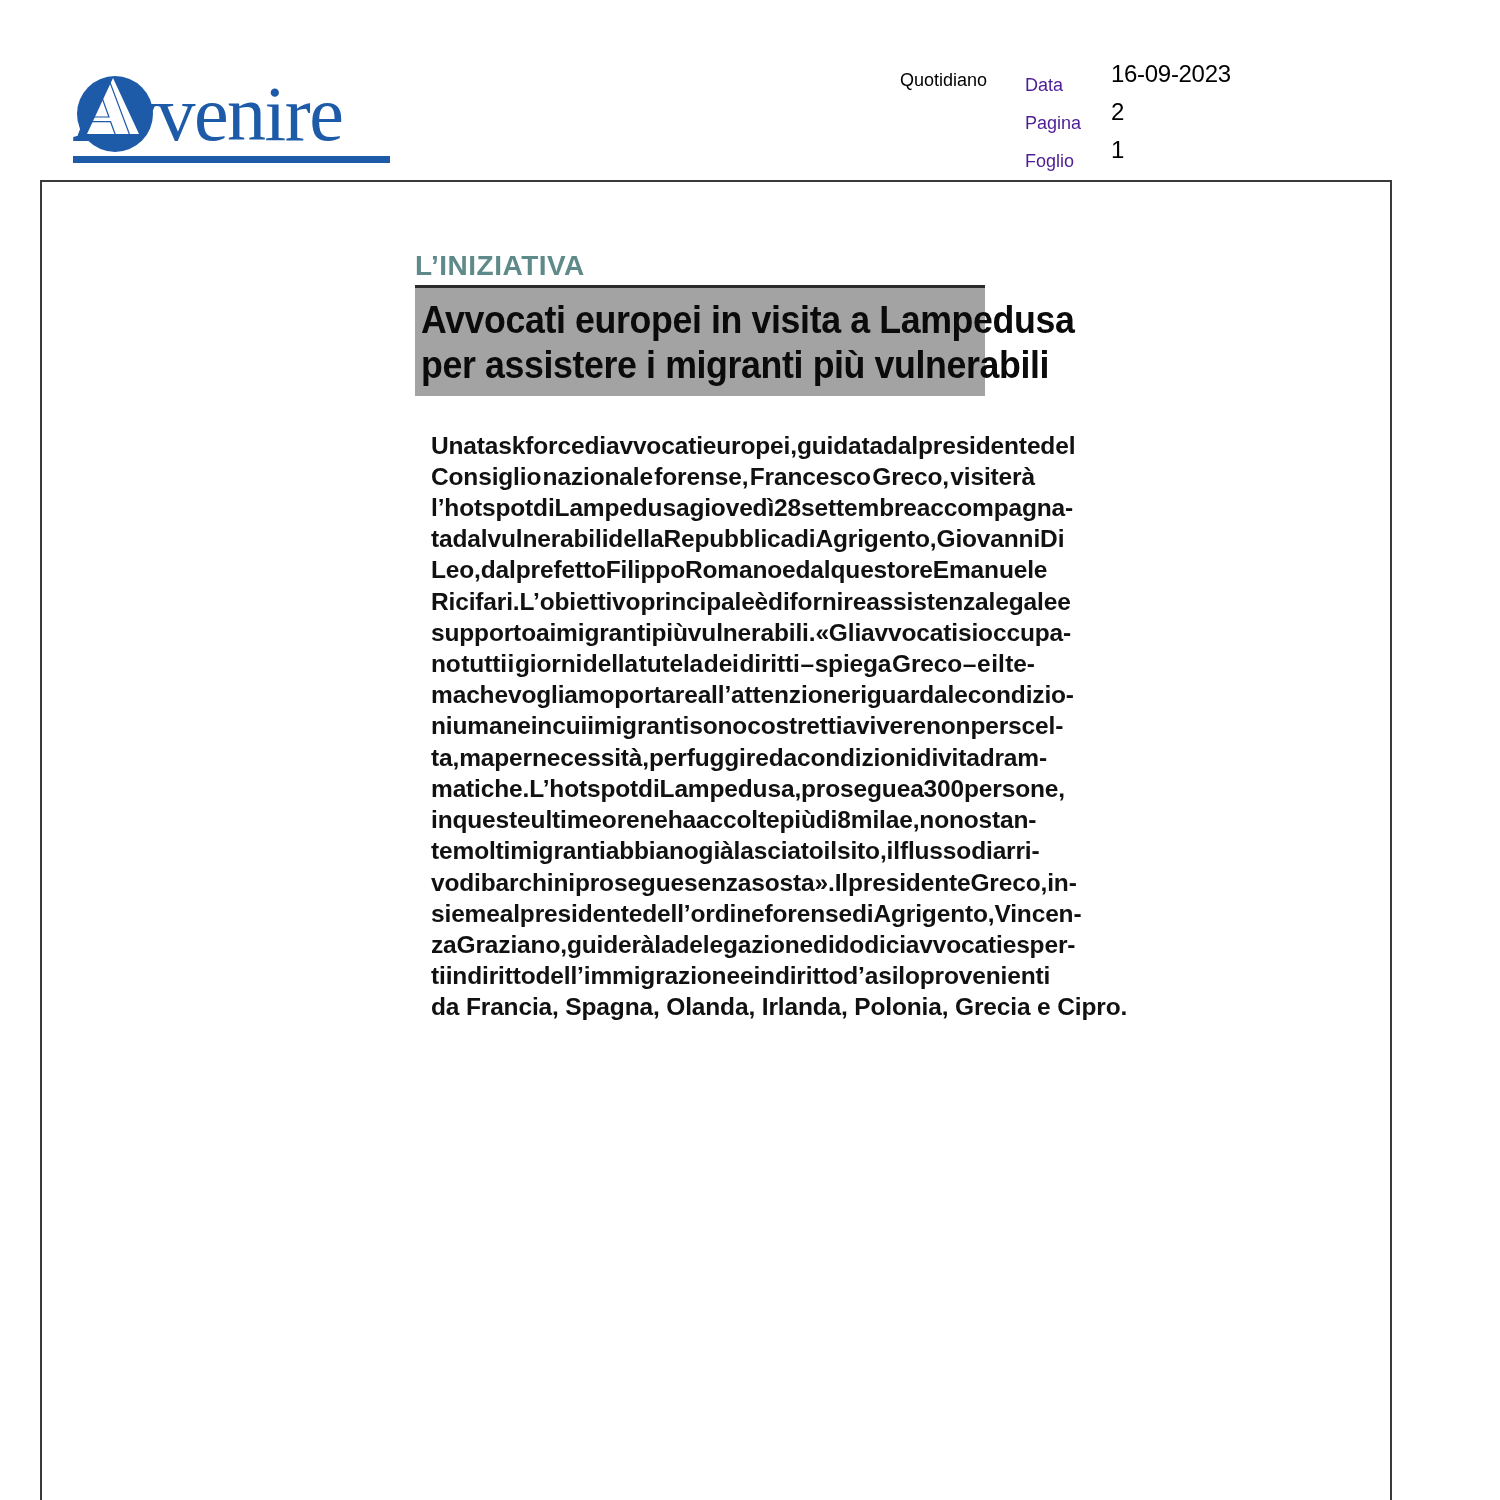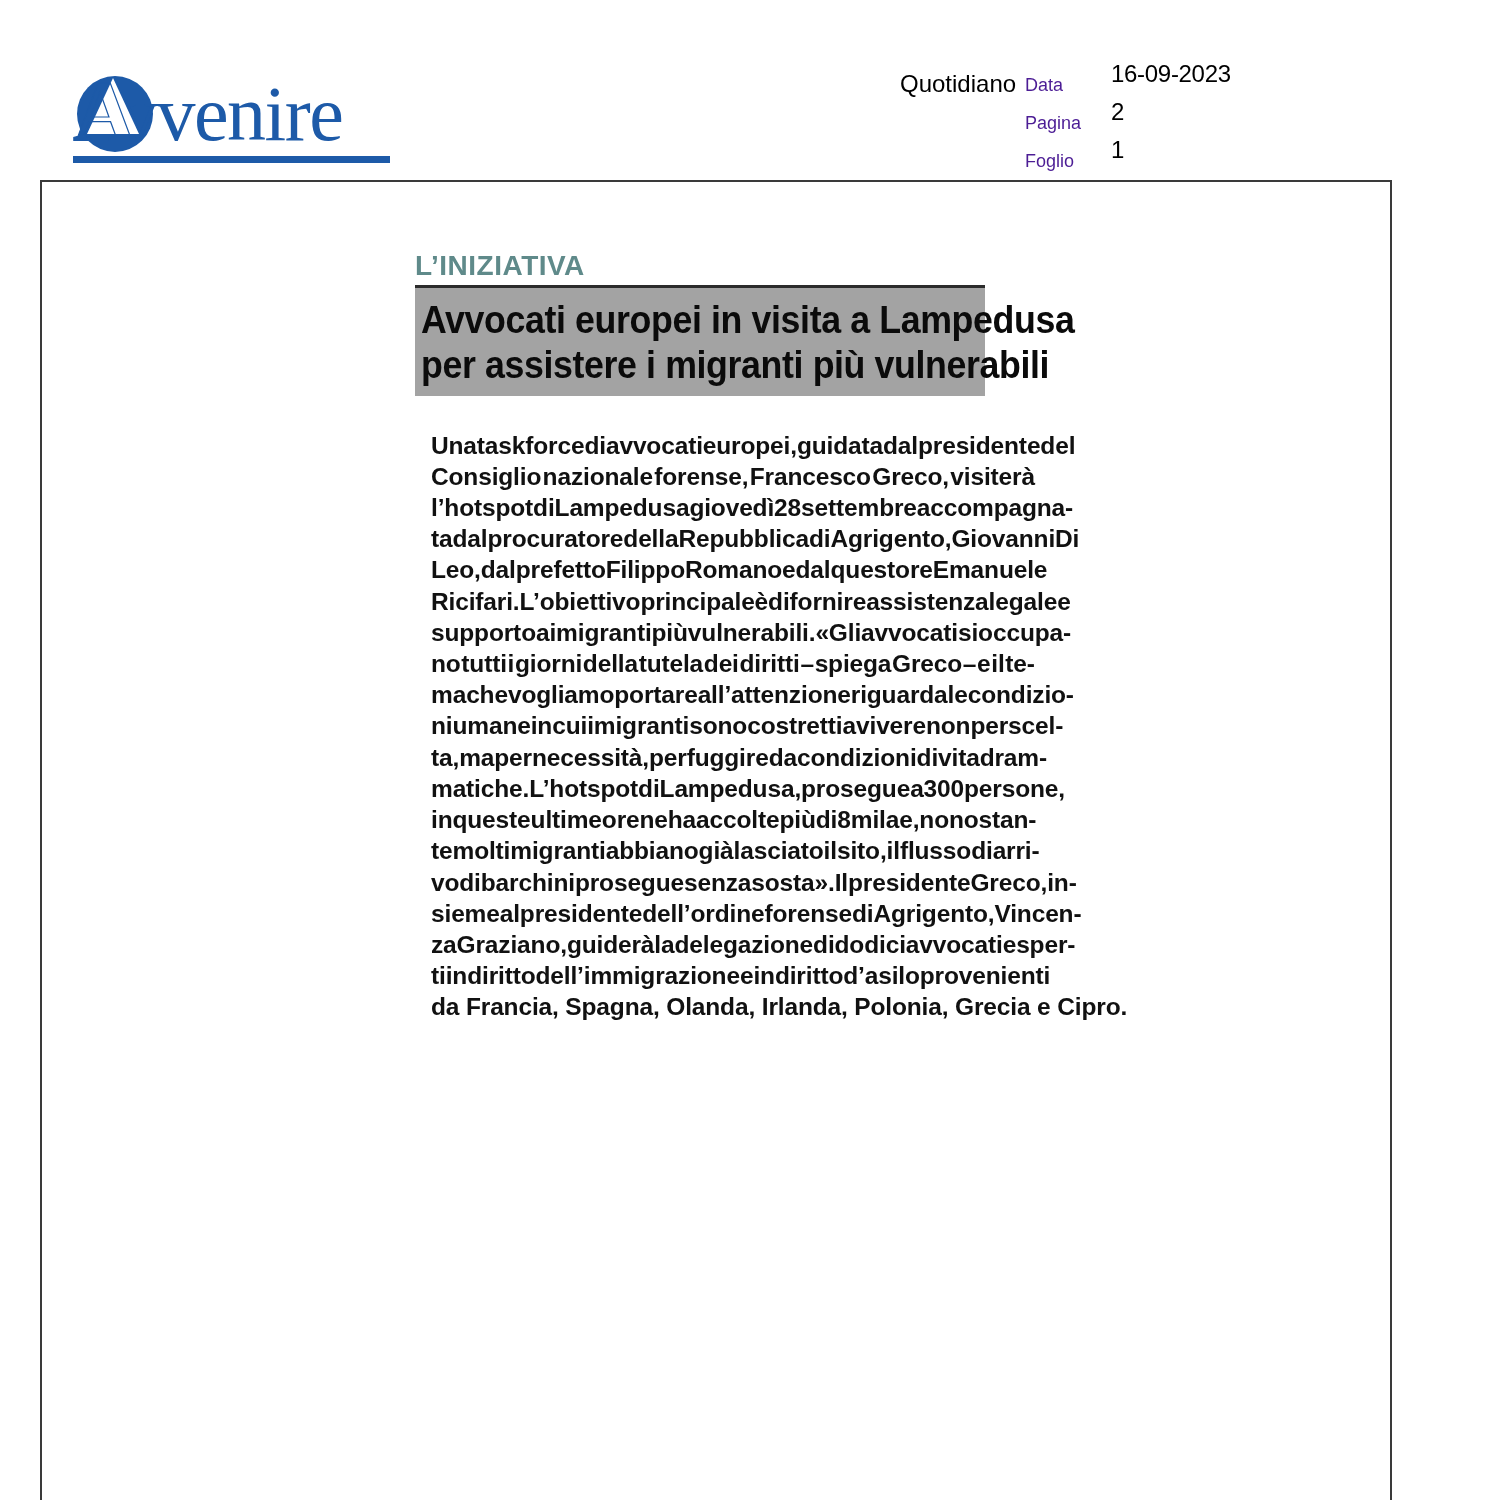--- a/index.html
+++ b/index.html
@@ -48,21 +48,21 @@
   }
 
   #meta-block {
     position: absolute;
     left: 900px; top: 62px;
     width: 420px;
   }
   #meta-kind {
     position: absolute;
     left: 0px; top: 8px;
-    font-size: 24px;
+    font-size: 18px;
     color: #000;
     white-space: nowrap;
   }
   .meta-row {
     position: absolute;
     left: 125px;
     height: 36px;
   }
   .meta-row.r0 { top: 4px; }
   .meta-row.r1 { top: 42px; }
@@ -232,21 +232,21 @@
           <span>di</span>
           <span>Lampedusa</span>
           <span>giovedì</span>
           <span>28</span>
           <span>settembre</span>
           <span>accompagna-</span>
         </div>
         <div class="body-line justify">
           <span>ta</span>
           <span>dal</span>
-          <span>procuratore</span>
+          <span>vulnerabili</span>
           <span>della</span>
           <span>Repubblica</span>
           <span>di</span>
           <span>Agrigento,</span>
           <span>Giovanni</span>
           <span>Di</span>
         </div>
         <div class="body-line justify">
           <span>Leo,</span>
           <span>dal</span>

